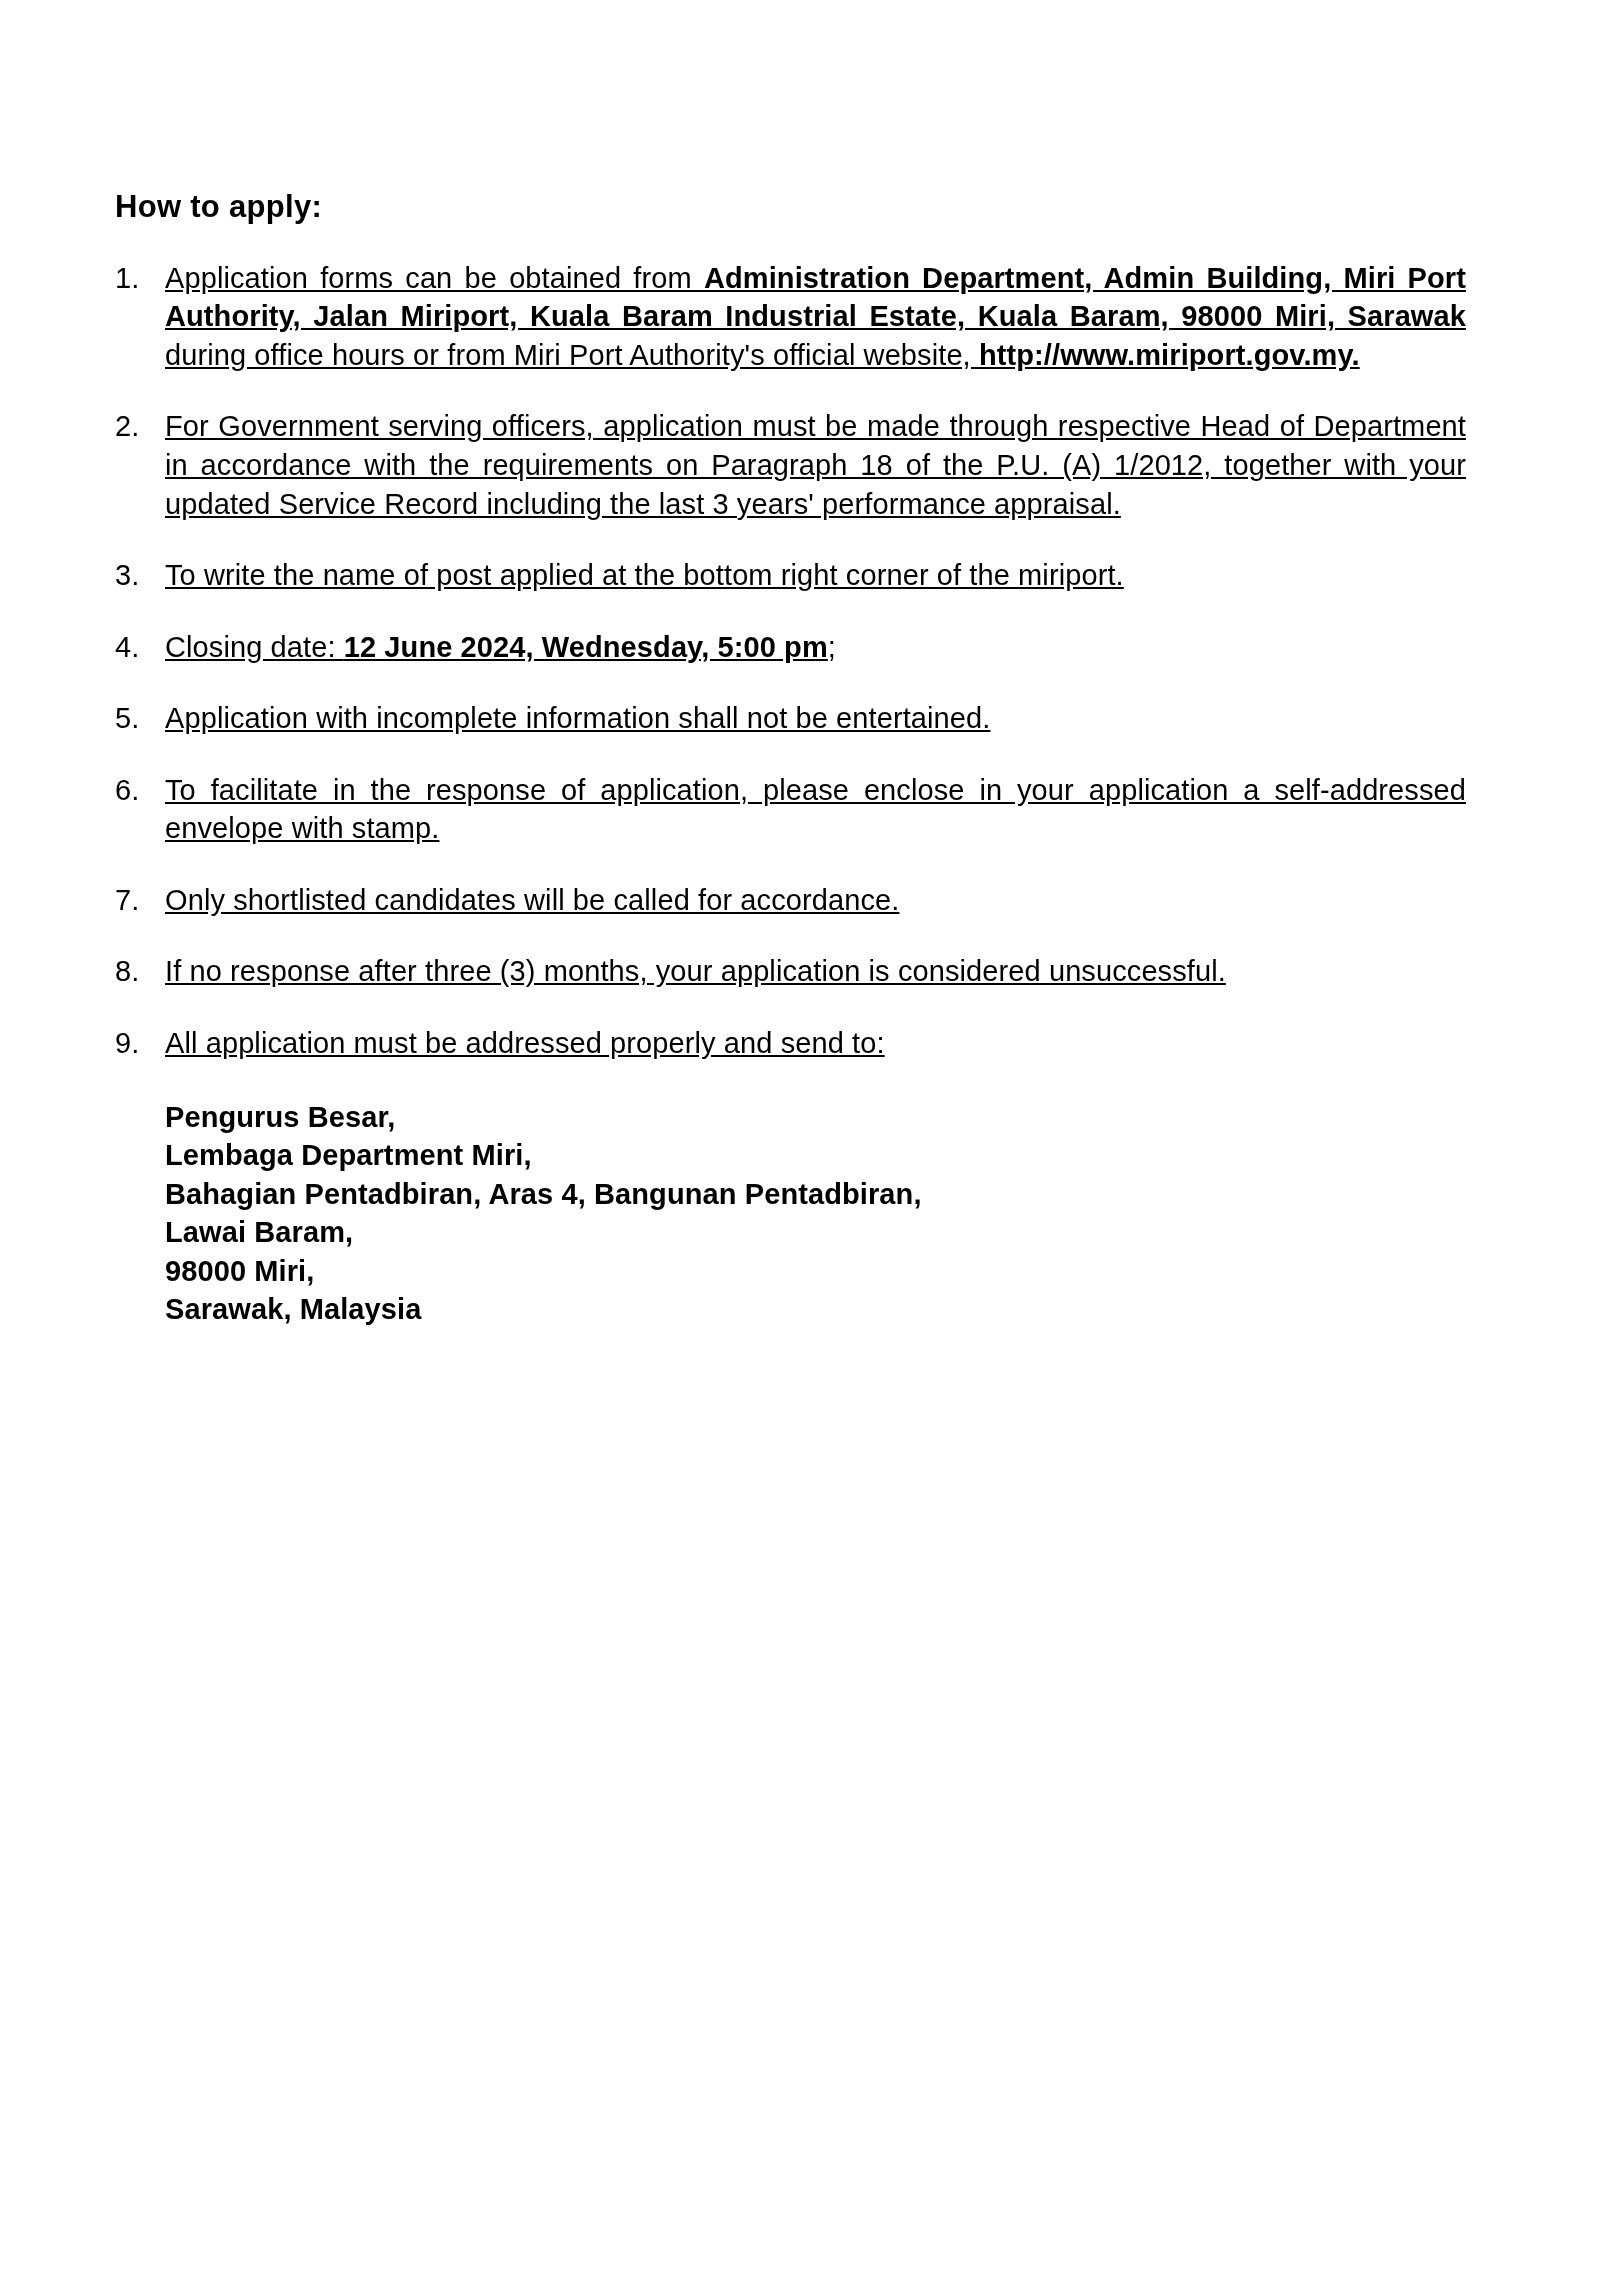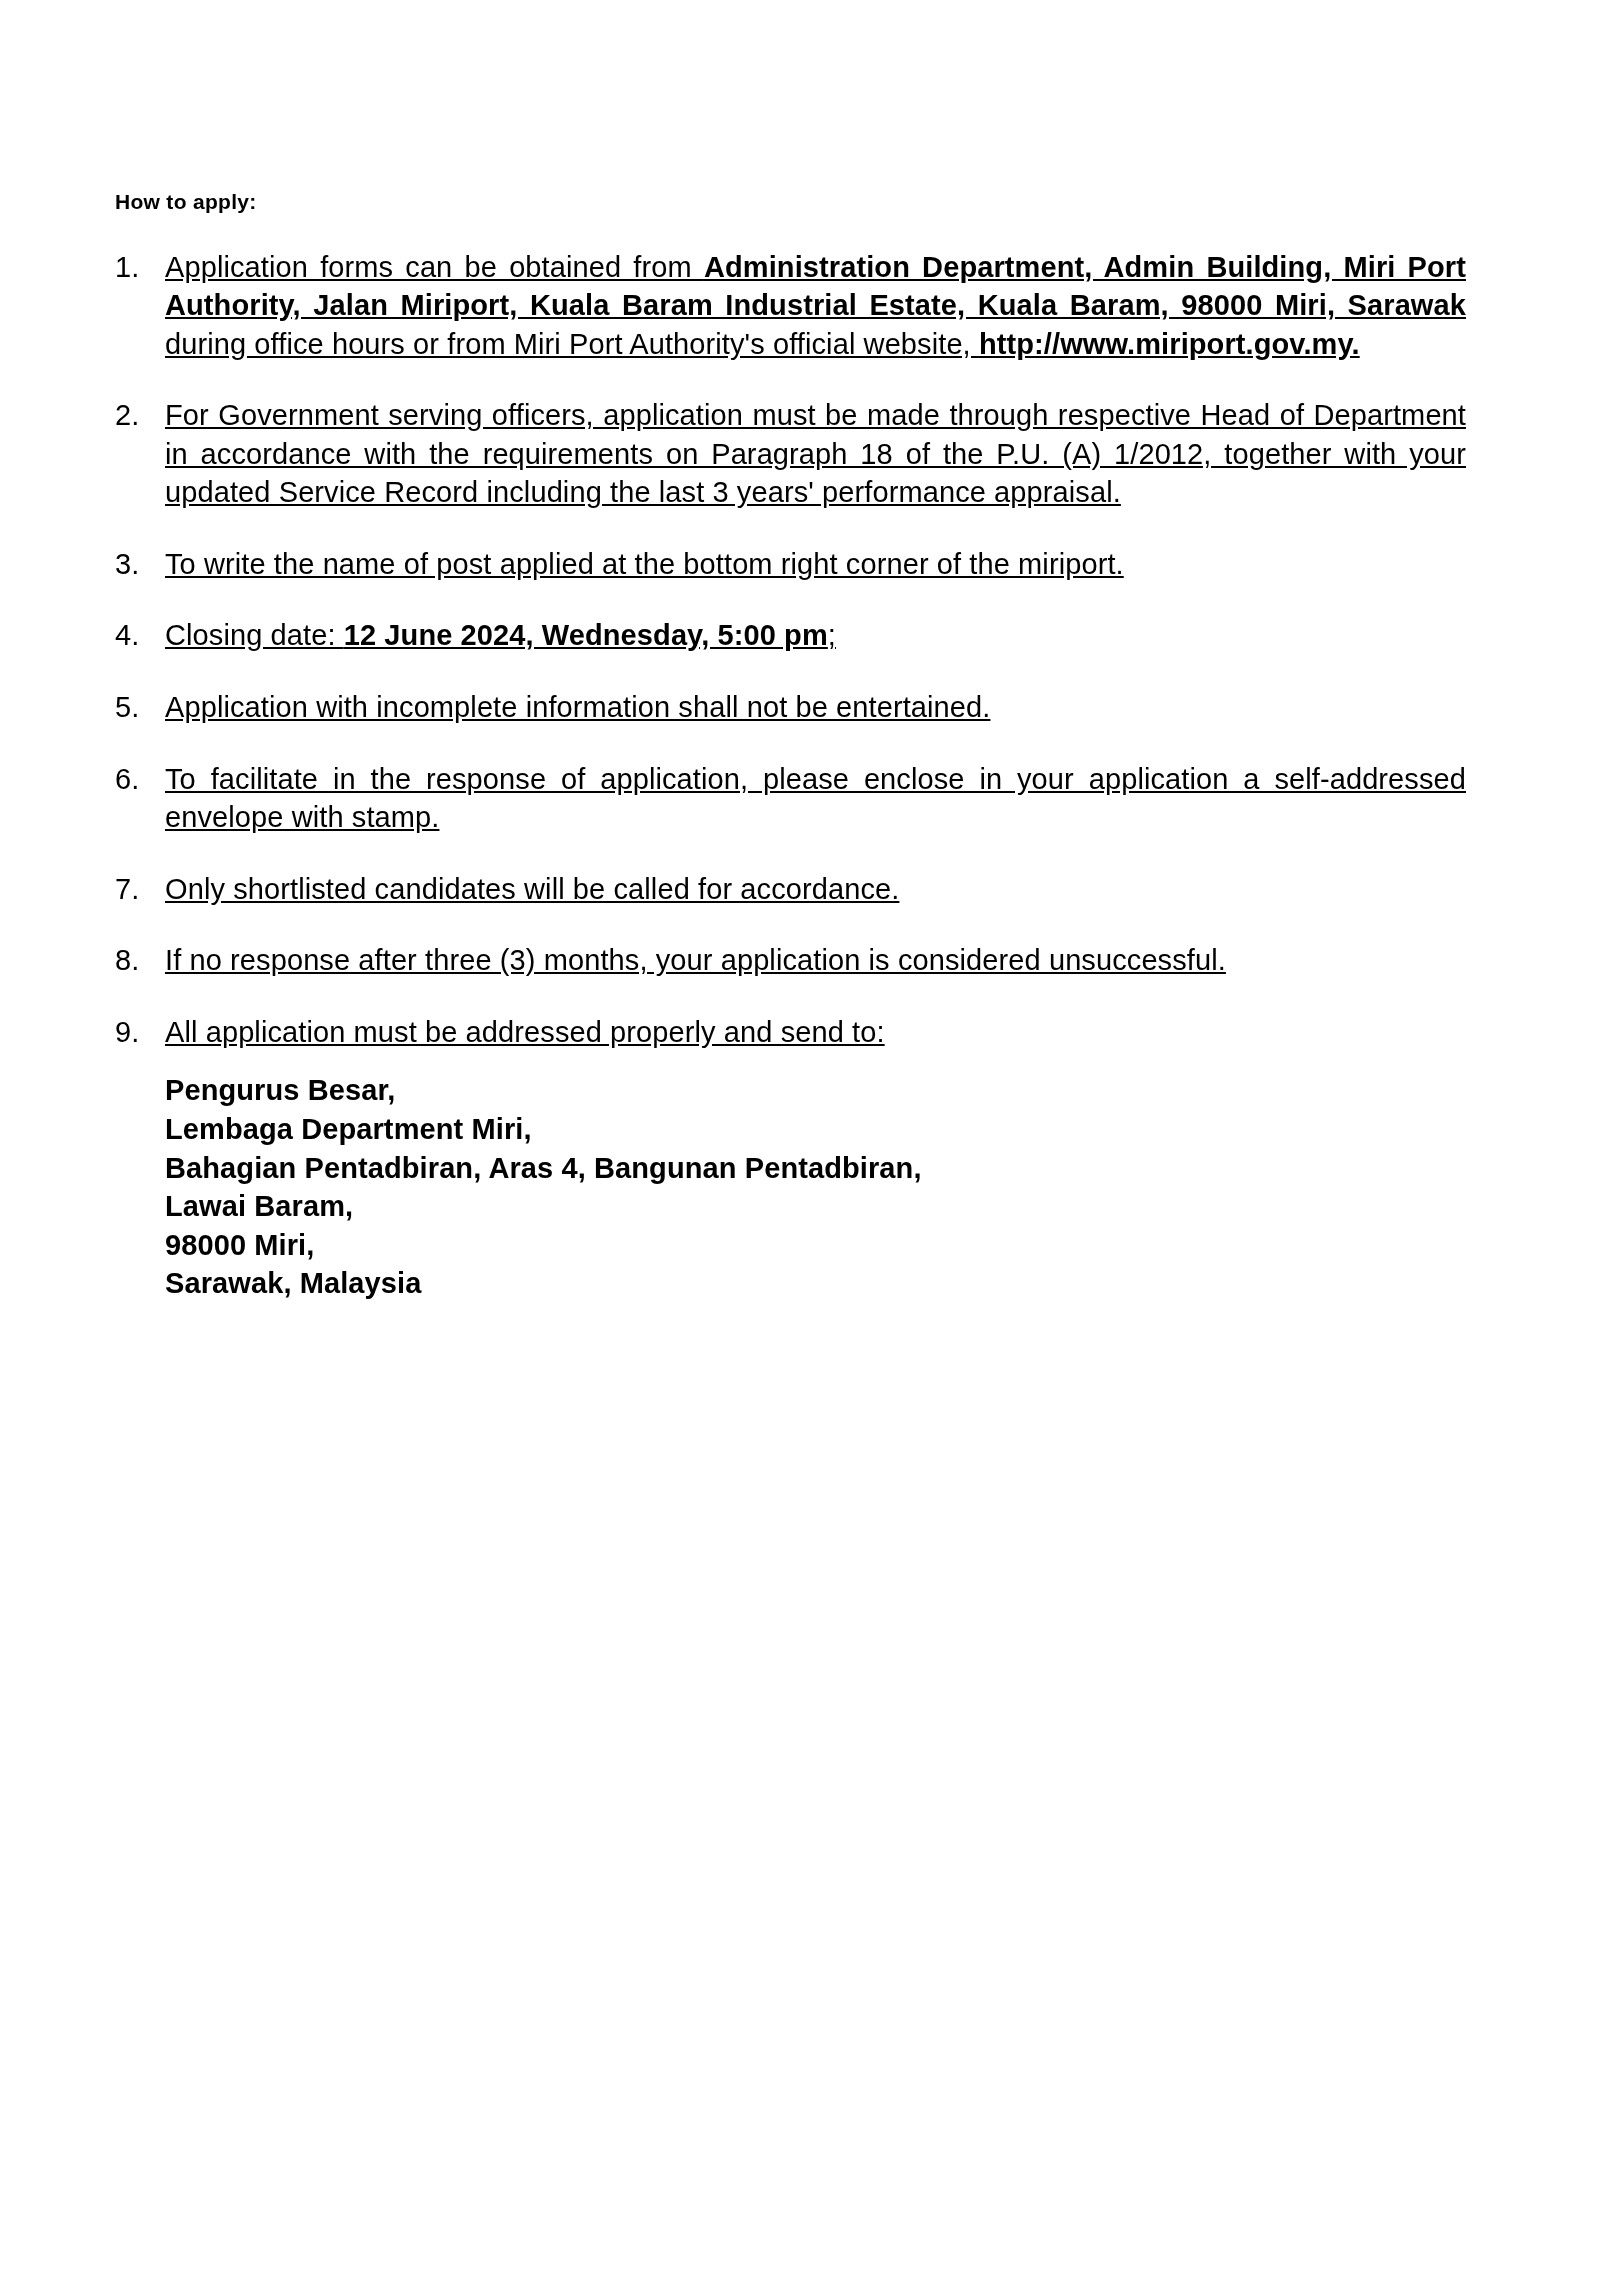--- a/index.html
+++ b/index.html
@@ -19,21 +19,21 @@
   .page {
     position: relative;
     width: 1622px;
     height: 2295px;
     background: #ffffff;
     box-sizing: border-box;
     padding: 190px 156px 0 115px;
   }
 
   .doc-heading {
-    font-size: 21px;
+    font-size: 31px;
     font-weight: bold;
     letter-spacing: 0.3px;
     line-height: 1.12;
     margin: 0 0 34px 0;
   }
 
   ol.steps {
     list-style: none;
     margin: 0;
     padding: 0;
@@ -64,21 +64,21 @@
   li.step.wide-num { padding-left: 65px; }
   li.step.wide-num .num { width: 63px; }
 
   li.step .body { display: block; text-decoration: underline; }
   li.step.b .body,
   li.step.b .num { font-weight: bold; }
 
   b, strong { font-weight: bold; }
 
   .addr-block {
-    margin-top: 20px;
+    margin-top: 35px;
     margin-bottom: 5.2px;
     font-size: 29px;
     line-height: 1.33;
     font-weight: bold;
     letter-spacing: 0.1px;
     text-align: left;
   }
   .addr-line { display: block; white-space: pre; }
 
   .gap-after-9 { margin-bottom: 30px; }

